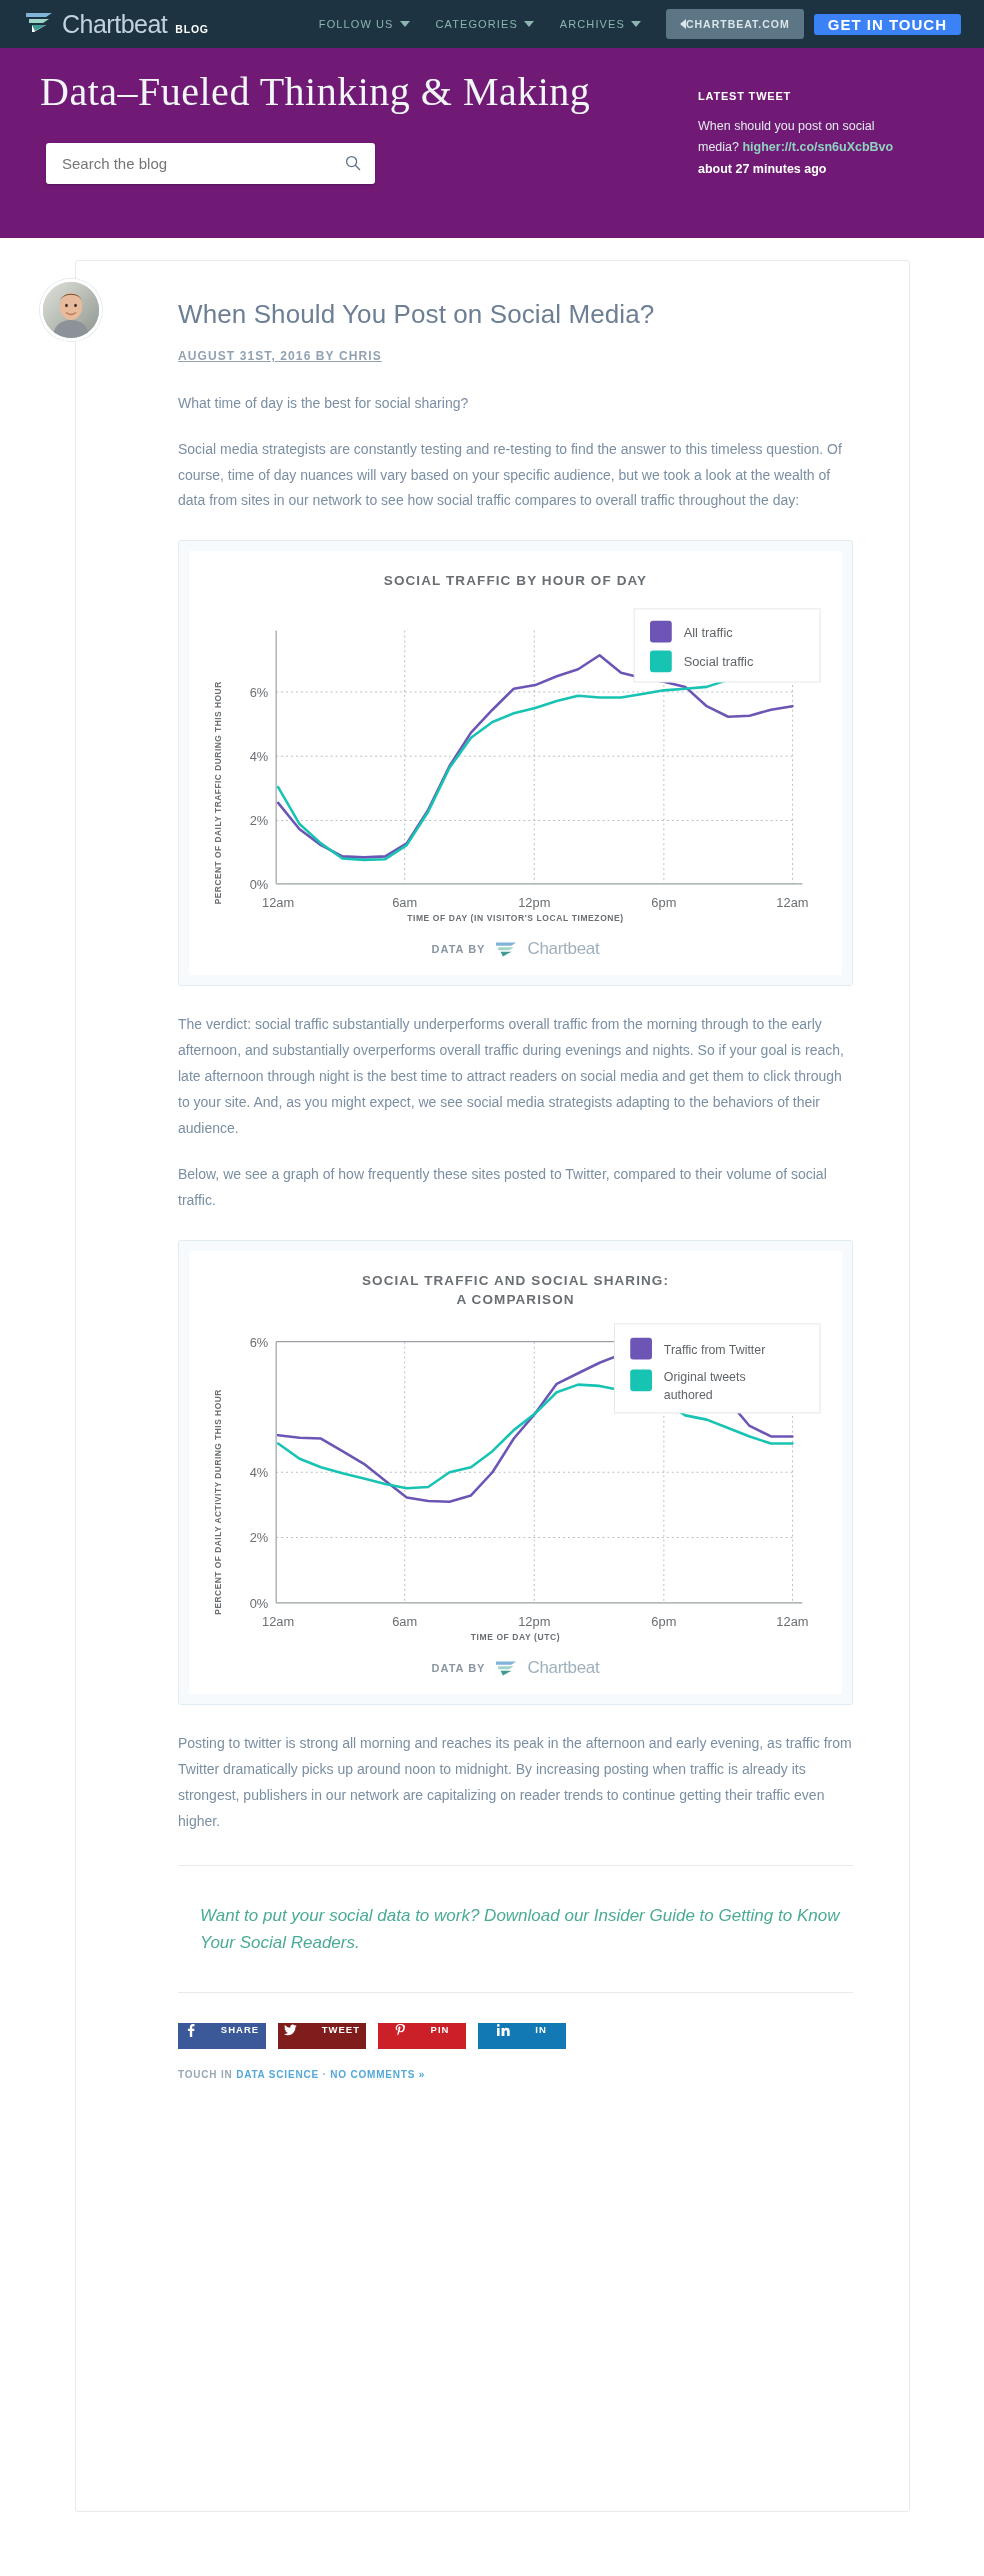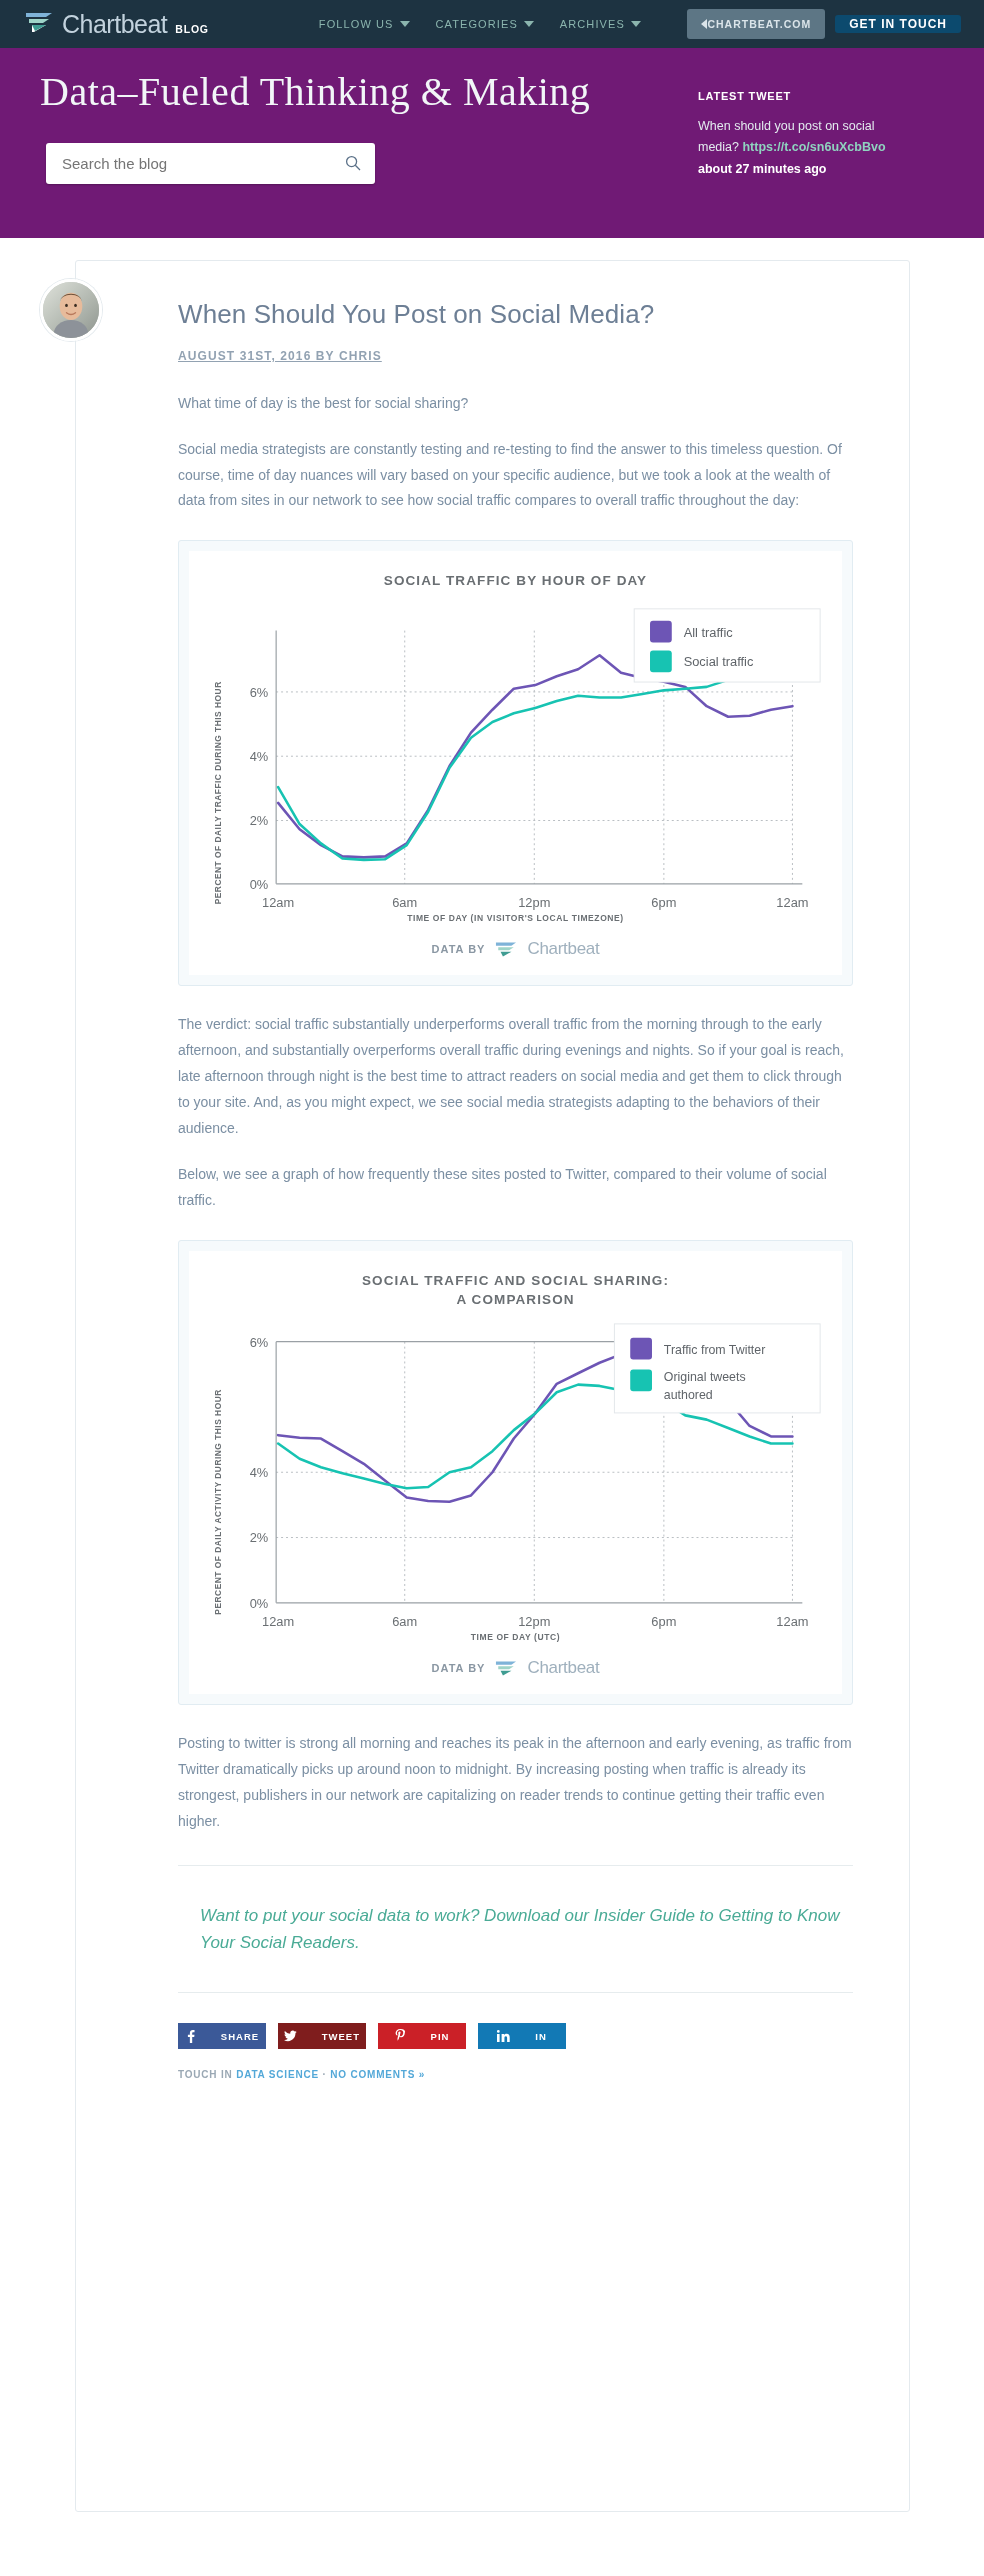--- a/index.html
+++ b/index.html
@@ -57,23 +57,23 @@
     font-weight: bold;
     letter-spacing: 1px;
     padding: 9px 14px;
     border-radius: 3px;
     display:flex; align-items:center; 
     cursor:pointer;
     border: none;
   }
   .back-caret { width:0;height:0;border-top:5px solid transparent;border-bottom:5px solid transparent;border-right:6px solid #dbe5ea;}
   .btn-touch {
-    background: #0c4a6e;
+    background: #3b82f6;
     color: #fff;
-    font-size: 12px;
+    font-size: 15px;
     font-weight: bold;
     letter-spacing: 1px;
     padding: 2px 14px;
     border-radius: 3px;
     cursor: pointer;
     border: none;
   }
 
   
   .hero {
@@ -213,21 +213,21 @@
     line-height: 1.6;
     color: #4aab96;
     text-decoration: none;
     display:block;
     padding: 6px 0 6px 22px;
     cursor: pointer;
   }
   .share-row { display:flex; gap: 12px; margin-top: 6px; }
   .share-btn {
     width: 88px; height: 26px;
-    display:flex; align-items:center; justify-content:center; gap: 25px;
+    display:flex; justify-content:center; gap: 25px;
     color:#fff; font-size:9.5px; font-weight:bold; letter-spacing:1px;
     cursor:pointer; border:none;
   }
   .sb-fb { background:#3b5998; }
   .sb-tw { background:#7f1d1d; }
   .sb-pin{ background:#cb2027; }
   .sb-li { background:#1279b5; }
   .posted-in {
     margin-top: 20px;
     font-size: 10px;
@@ -285,21 +285,21 @@
       <input class="search-input" type="text" placeholder="Search the blog" style="">
       <svg class="search-icon" width="16" height="16" viewBox="0 0 16 16">
         <circle cx="6.6" cy="6.6" r="5" fill="none" stroke="#5b7188" stroke-width="1.3"></circle>
         <line x1="10.3" y1="10.3" x2="15" y2="15" stroke="#5b7188" stroke-width="1.3"></line>
       </svg>
     </div>
   </div>
   <div class="hero-right">
     <div class="tweet-head">LATEST TWEET</div>
     <div class="tweet-body">
-      <span>When should you post on social media? </span><a class="tweet-link">https://t.co/sn6uXcbBvo</a>
+      <span>When should you post on social media? </span><a class="tweet-link">higher://t.co/sn6uXcbBvo</a>
       <span class="tweet-time">about 27 minutes ago</span>
     </div>
   </div>
 </div>
 
 <div class="page-body">
   <div class="card">
 
     <div class="avatar">
       <svg class="face" viewBox="0 0 62 62">

